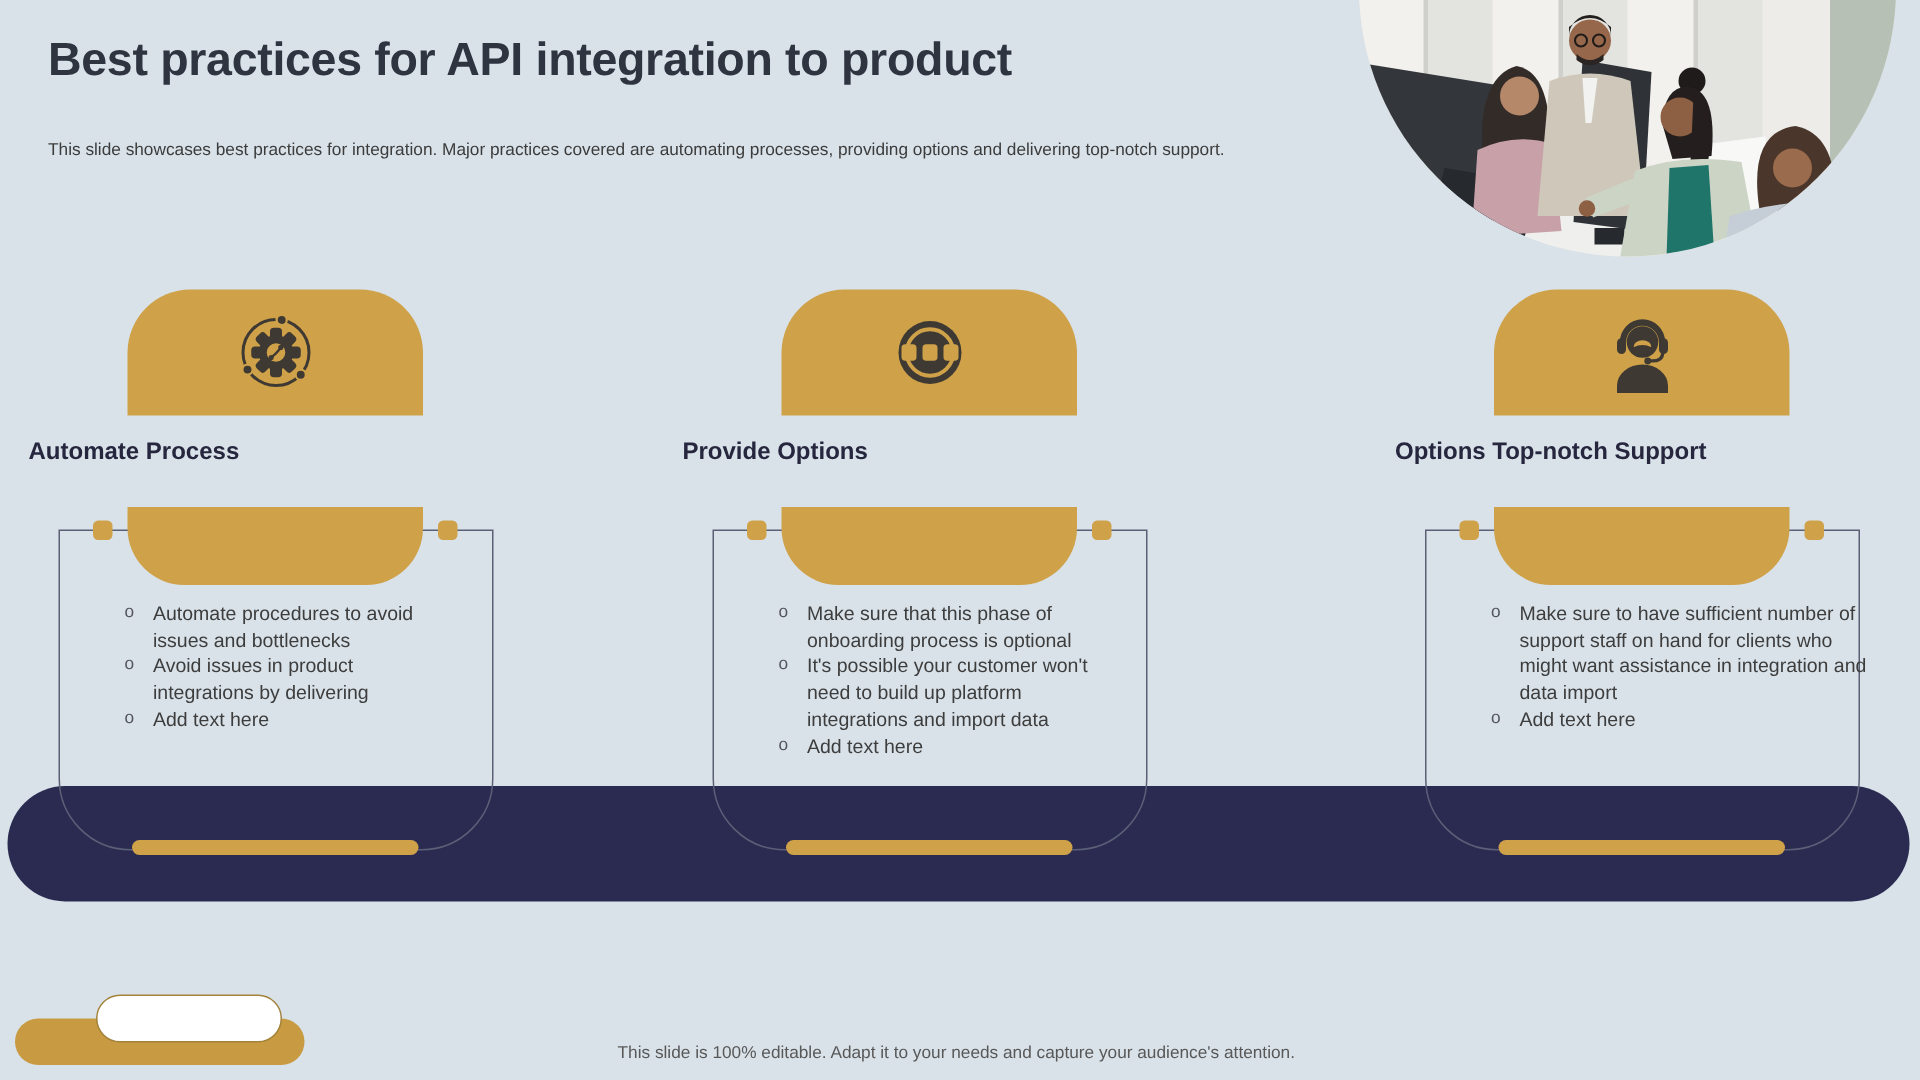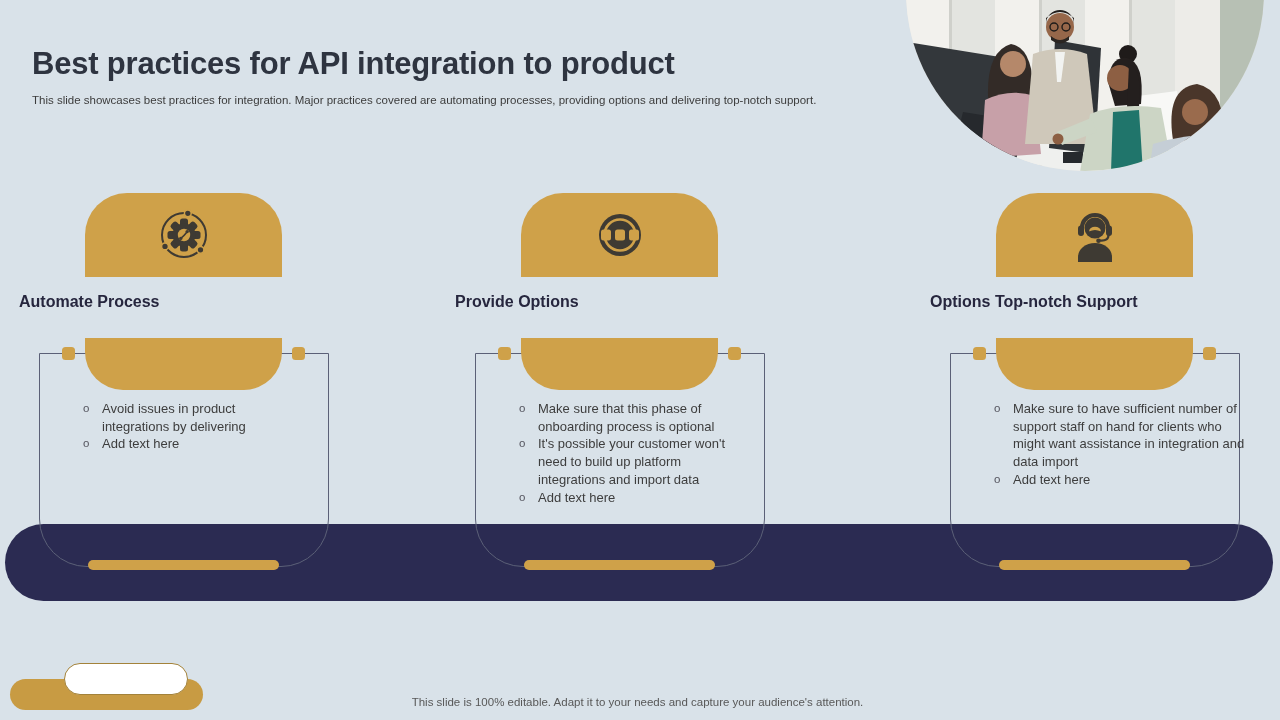--- a/index.html
+++ b/index.html
@@ -5,21 +5,21 @@
   :root{
     --gold:#CFA149; --navy:#2B2B52; --bg:#D9E2E9; --icon:#3E3A33;
     --heading:#26263E; --body:#3D3D3D; --muted:#585858; --line:#5B6077; --title:#2E3440;
   }
   *{margin:0;padding:0;box-sizing:border-box;}
   html,body{width:1280px;height:720px;}
   body{font-family:"Liberation Sans",sans-serif;background:#fff;}
   .slide{position:relative;width:1280px;height:720px;background:var(--bg);overflow:hidden;}
 
   
-  .title{position:absolute;left:32px;top:22px;font-size:31px;font-weight:700;color:var(--title);letter-spacing:-.2px;margin-top:24px;}
+  .title{position:absolute;left:32px;top:22px;font-size:31px;font-weight:700;color:var(--title);letter-spacing:-.2px;}
   .subtitle{position:absolute;left:32px;top:78px;width:860px;font-size:11.5px;color:#3C3C3C;margin-top:16px;}
 
   
   .photo{position:absolute;left:905px;top:-188px;width:360px;height:360px;border-radius:50%;overflow:hidden;z-index:0;}
   .photo svg{display:block;width:100%;height:100%;}
 
   
   .band{position:absolute;left:5px;top:524px;width:1268px;height:77px;background:var(--navy);border-radius:40px;z-index:1;}
 
   
@@ -132,20 +132,21 @@
         </g>
         <circle r="11.5" fill="#3E3A33"></circle>
         <circle r="6.2" fill="#CFA149"></circle>
         <path d="M-3.2 3.4 Q0 1 3.2 -3.2" fill="none" stroke="#3E3A33" stroke-width="1.6"></path>
         <circle cx="-3.2" cy="3.4" r="1.7" fill="#3E3A33"></circle>
         <circle cx="3.2" cy="-3.4" r="1.7" fill="#3E3A33"></circle>
       </svg>
     </div>
     <div class="col-heading">Automate Process</div>
     <ul class="bullets">
+      <li>Automate procedures to avoid issues and bottlenecks</li>
       <li>Avoid issues in product integrations by delivering</li>
       <li>Add text here</li>
     </ul>
   </div>
 
   <div class="col c2">
     <div class="bracket"></div>
     <div class="gbar"></div>
     <div class="tab-mid"></div>
     <div class="sq l"></div>

